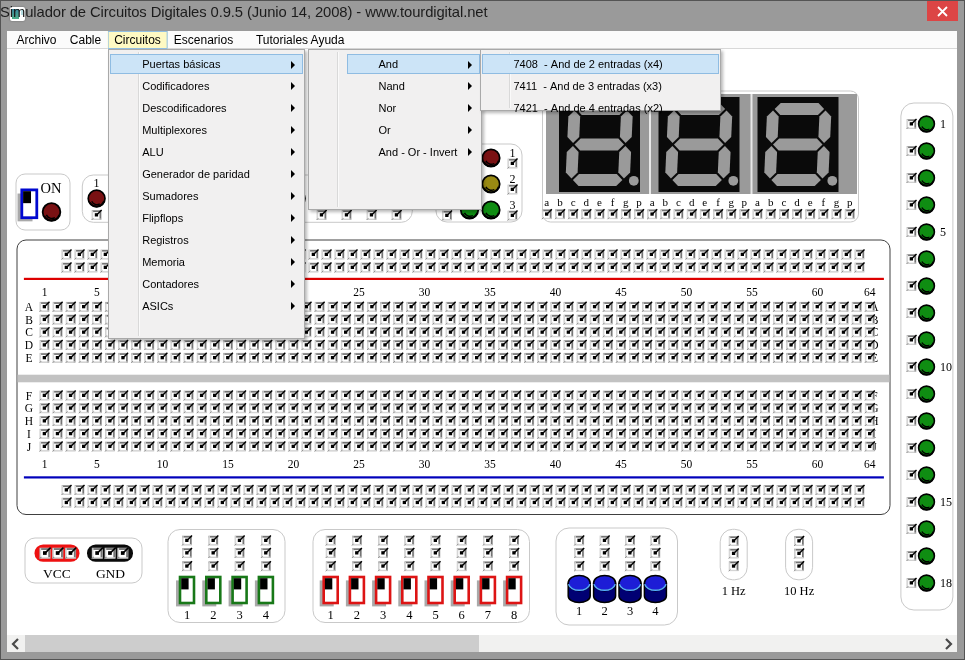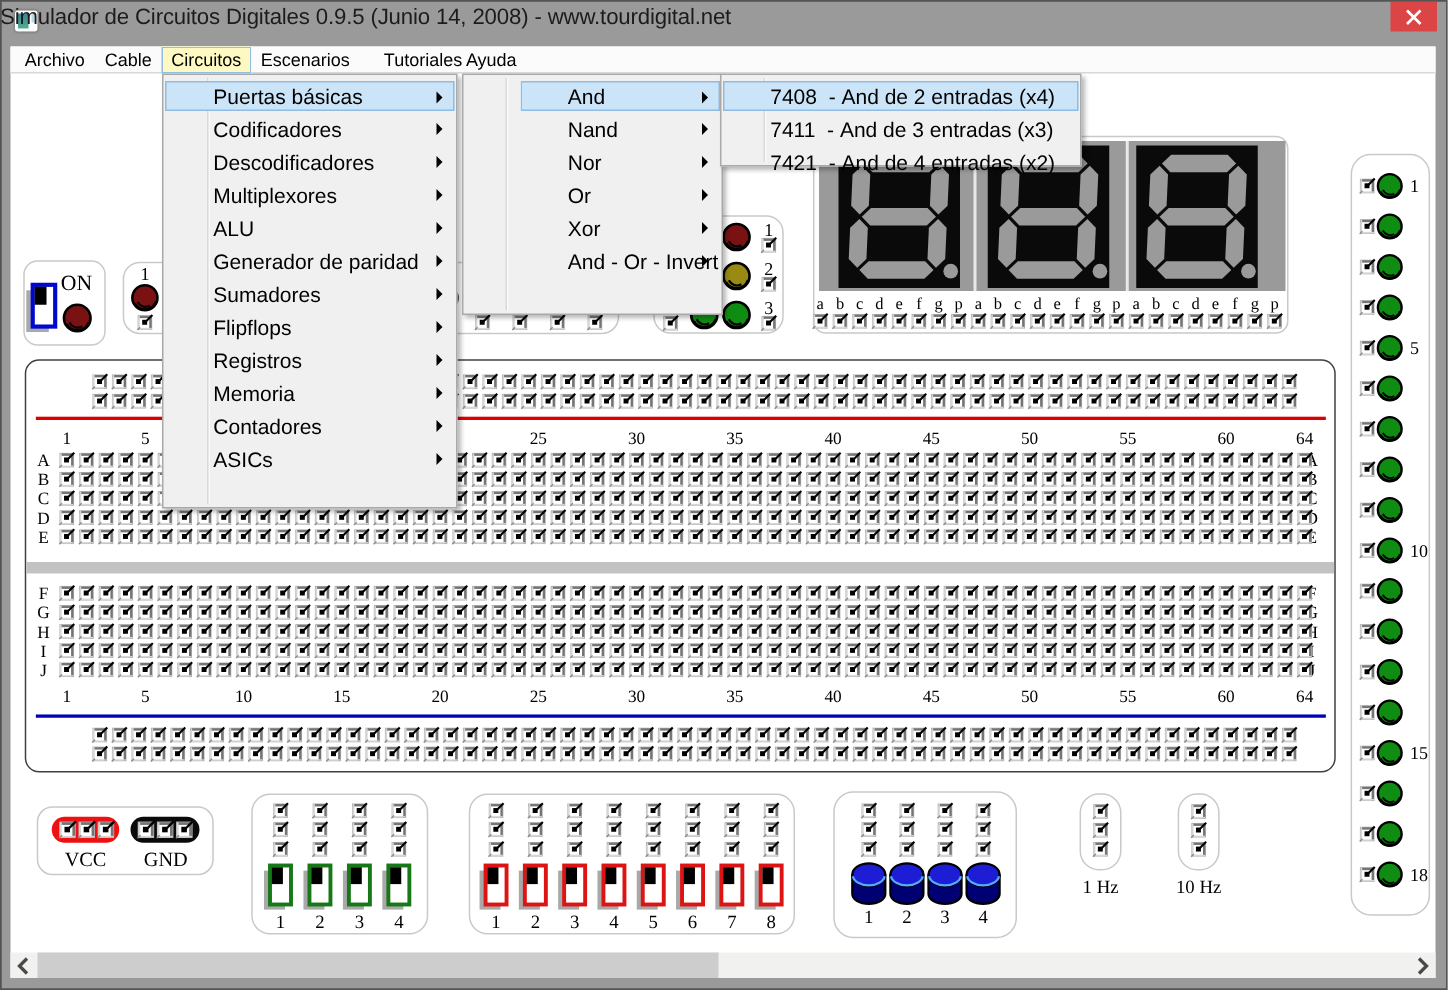--- a/index.html
+++ b/index.html
@@ -11,21 +11,21 @@
 #appicon .b{position:absolute;left:10.5px;top:2px;width:2.5px;height:6px;background:#b5dde2}
 #closebtn{position:absolute;left:927px;top:1px;width:31px;height:20px;background:#dc4545}
 #closebtn svg{position:absolute;left:10px;top:5px}
 #client{position:absolute;left:7px;top:31px;width:950px;height:621px;background:#fff}
 #menubar{position:absolute;left:7px;top:31px;width:950px;height:18px;background:#fbfbfb;border-bottom:1px solid #d8d8d8}
 .mbi{position:absolute;top:0;height:18px;line-height:18px;font-size:12px;color:#000;transform:translateX(-50%);padding:0 7px;white-space:nowrap}
 .sel{background:#fef9c3;box-shadow:inset 0 0 0 1px #92bfe4}
 #bgsvg{position:absolute;left:0;top:0;z-index:2}
 .menu{position:absolute;z-index:10;background:#f1f0f0;border:1px solid #a9a9a9;box-shadow:2px 2px 3px rgba(0,0,0,.28);padding-top:3px}
 .gut{position:absolute;left:28.5px;top:2px;bottom:2px;width:1px;background:#d9d9d9;box-shadow:1px 0 0 #fafafa}
-.mi{position:relative;height:22px;line-height:22px;font-size:14px;color:#000;margin:0 1px;white-space:nowrap}
+.mi{position:relative;height:22px;line-height:22px;font-size:11px;color:#000;margin:0 1px;white-space:nowrap}
 .mt{position:absolute;left:32px;top:0}
 .hl{background:#cce4f7;box-shadow:inset 0 0 0 1px #8fbce2;height:20.5px;line-height:20.5px;margin-top:0.75px;margin-bottom:0.75px}
 .arr{position:absolute;right:8px;top:6.8px;width:0;height:0;border-left:4.5px solid #000;border-top:4px solid transparent;border-bottom:4px solid transparent}
 #hscroll{position:absolute;left:7px;top:635px;width:950px;height:17px;background:#f1f1f0;z-index:5}
 #thumb{position:absolute;left:18px;top:0;width:454px;height:17px;background:#cdcdcd}
 .sbtn{position:absolute;top:2px;width:14px;height:14px;color:#4a4a4a}
 #win-borders{position:absolute;left:0;top:0;width:965px;height:660px;z-index:20;pointer-events:none;border:1px solid #545454}
 </style></head>
 <body>
 <div id="frame"></div>
@@ -698,24 +698,20 @@
     </div>
     <div class="mi">
       <span class="mt">Nor</span>
       <span class="arr"></span>
     </div>
     <div class="mi">
       <span class="mt">Or</span>
       <span class="arr"></span>
     </div>
     <div class="mi">
-      <span class="mt">Xor</span>
-      <span class="arr"></span>
-    </div>
-    <div class="mi">
       <span class="mt">And - Or - Invert</span>
       <span class="arr"></span>
     </div>
   </div>
 <div class="menu" style="left:479.5px;top:49.0px;width:241.5px;height:62px;">
     <div class="gut"></div>
     <div class="mi hl">
       <span class="mt">7408&nbsp;&nbsp;-&nbsp;And de 2 entradas (x4)</span>
     </div>
     <div class="mi">

